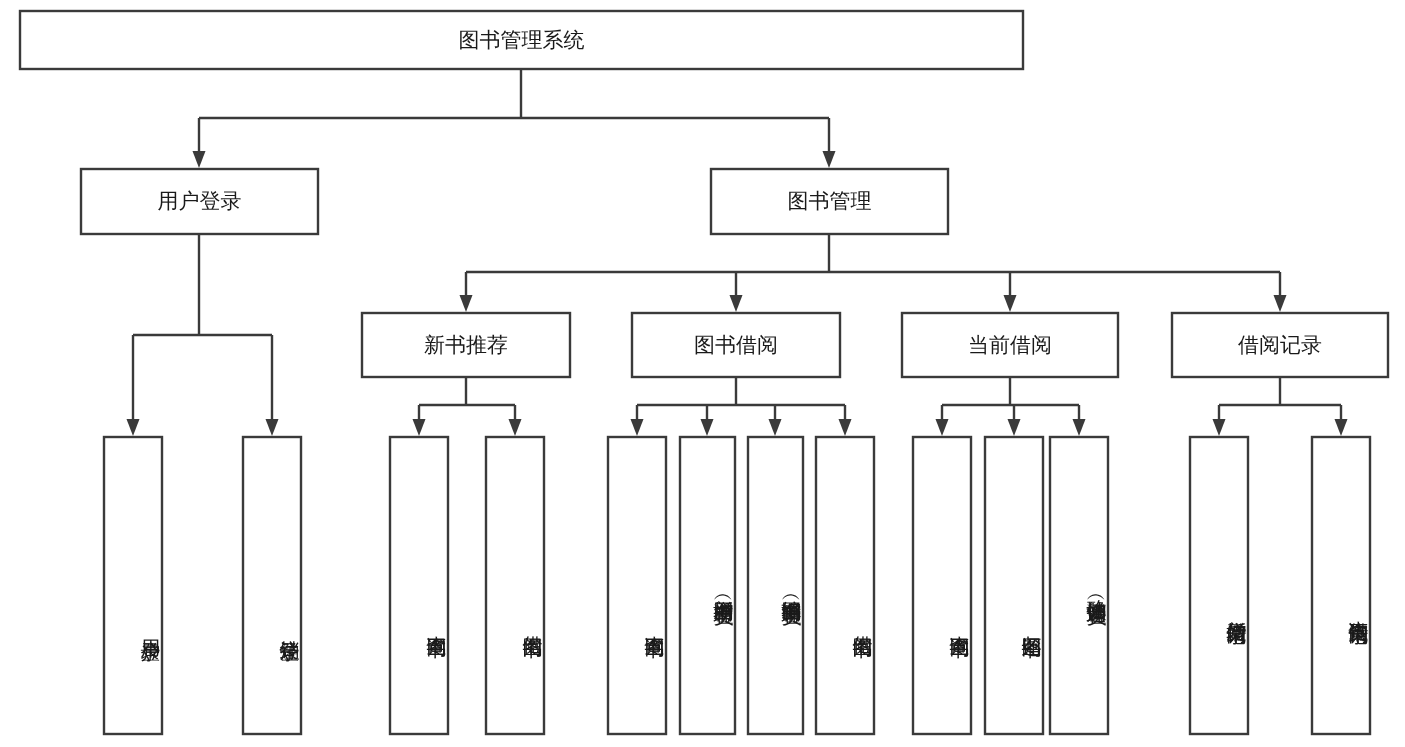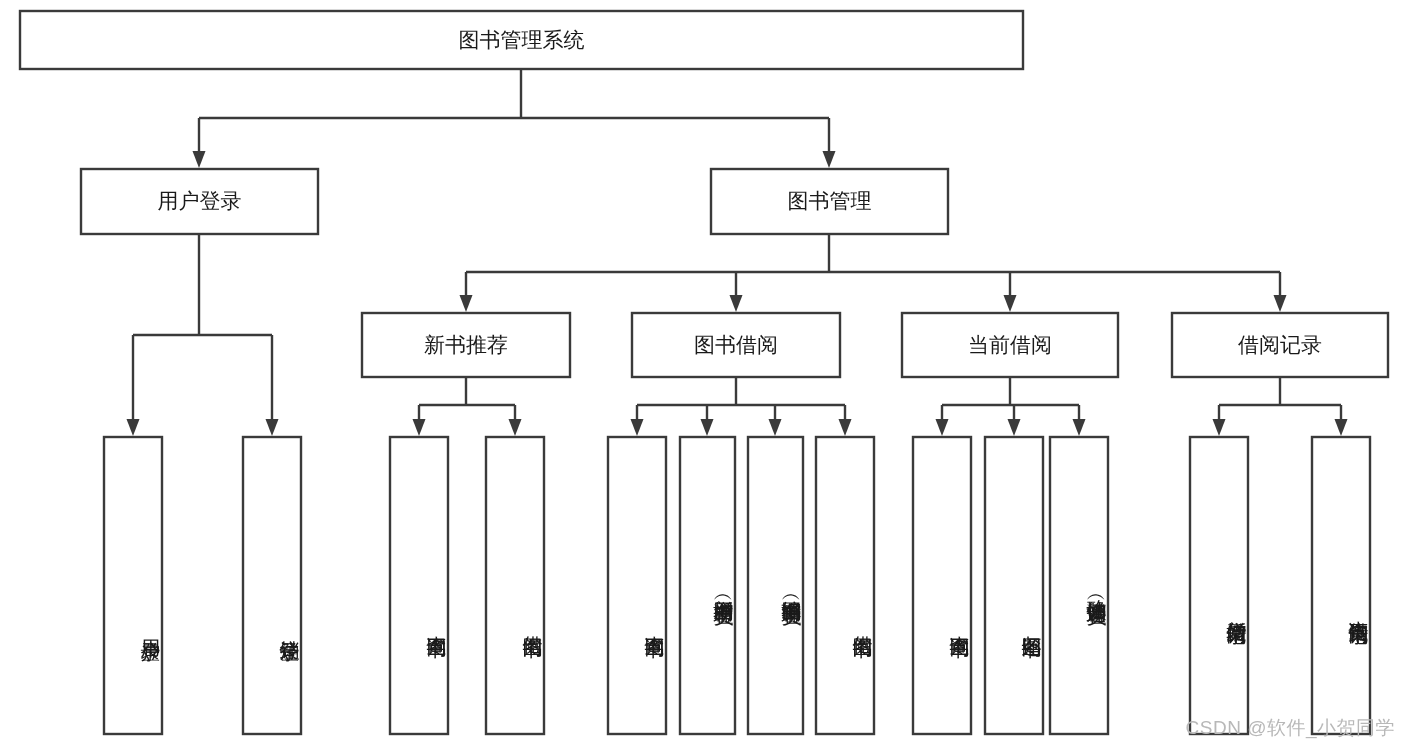--- a/index.html
+++ b/index.html
@@ -219,15 +219,14 @@
       <div class="vlabel" style="left: 681px; width: 53px; top: 444px; height: 288px;">新增图书（管理员）</div>
       <div class="vlabel" style="left: 749px; width: 53px; top: 444px; height: 288px;">编辑图书（管理员）</div>
       <div class="vlabel" style="left: 817px; width: 56px; top: 512px; height: 220px;">借阅图书</div>
       <div class="vlabel" style="left: 914px; width: 56px; top: 512px; height: 220px;">查询图书</div>
       <div class="vlabel" style="left: 986px; width: 56px; top: 512px; height: 220px;">归还图书</div>
       <div class="vlabel" style="left: 1051px; width: 56px; top: 444px; height: 288px;">确认归还（管理员）</div>
       <div class="vlabel" style="left: 1191px; width: 56px; top: 483px; height: 249px;">新增借阅记录</div>
       <div class="vlabel" style="left: 1313px; width: 56px; top: 483px; height: 249px;">查询借阅记录</div>
     </div>
 
-  <div class="watermark">CSDN @软件_小贺同学</div>
 
 </div>
 
 </body></html>

